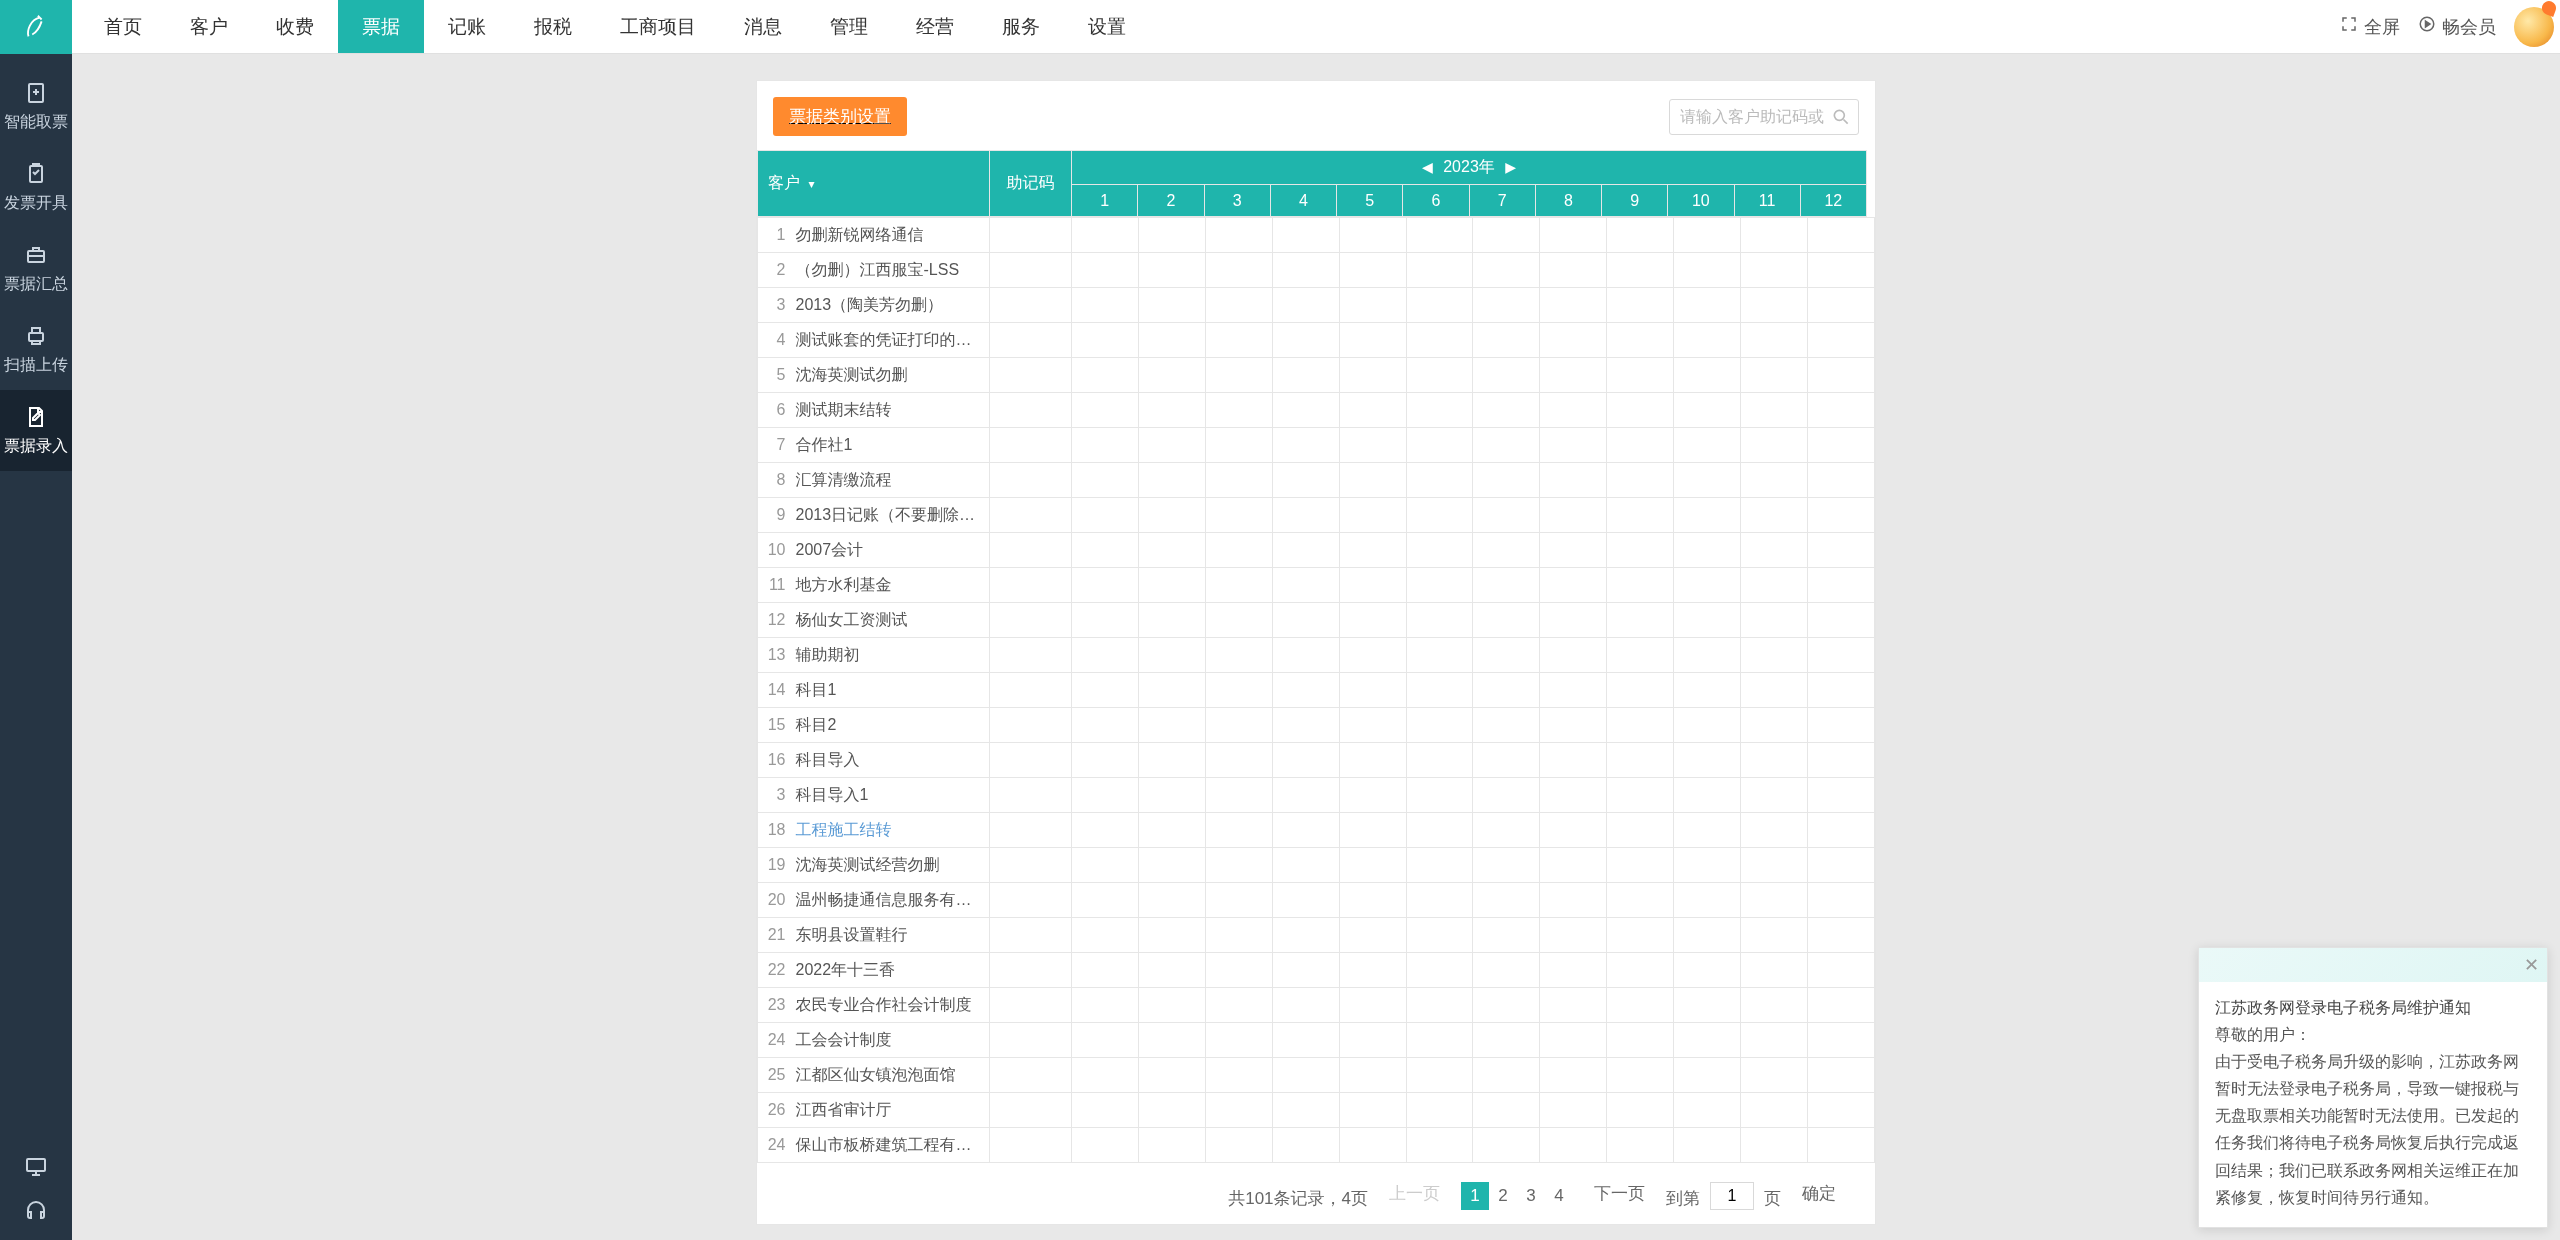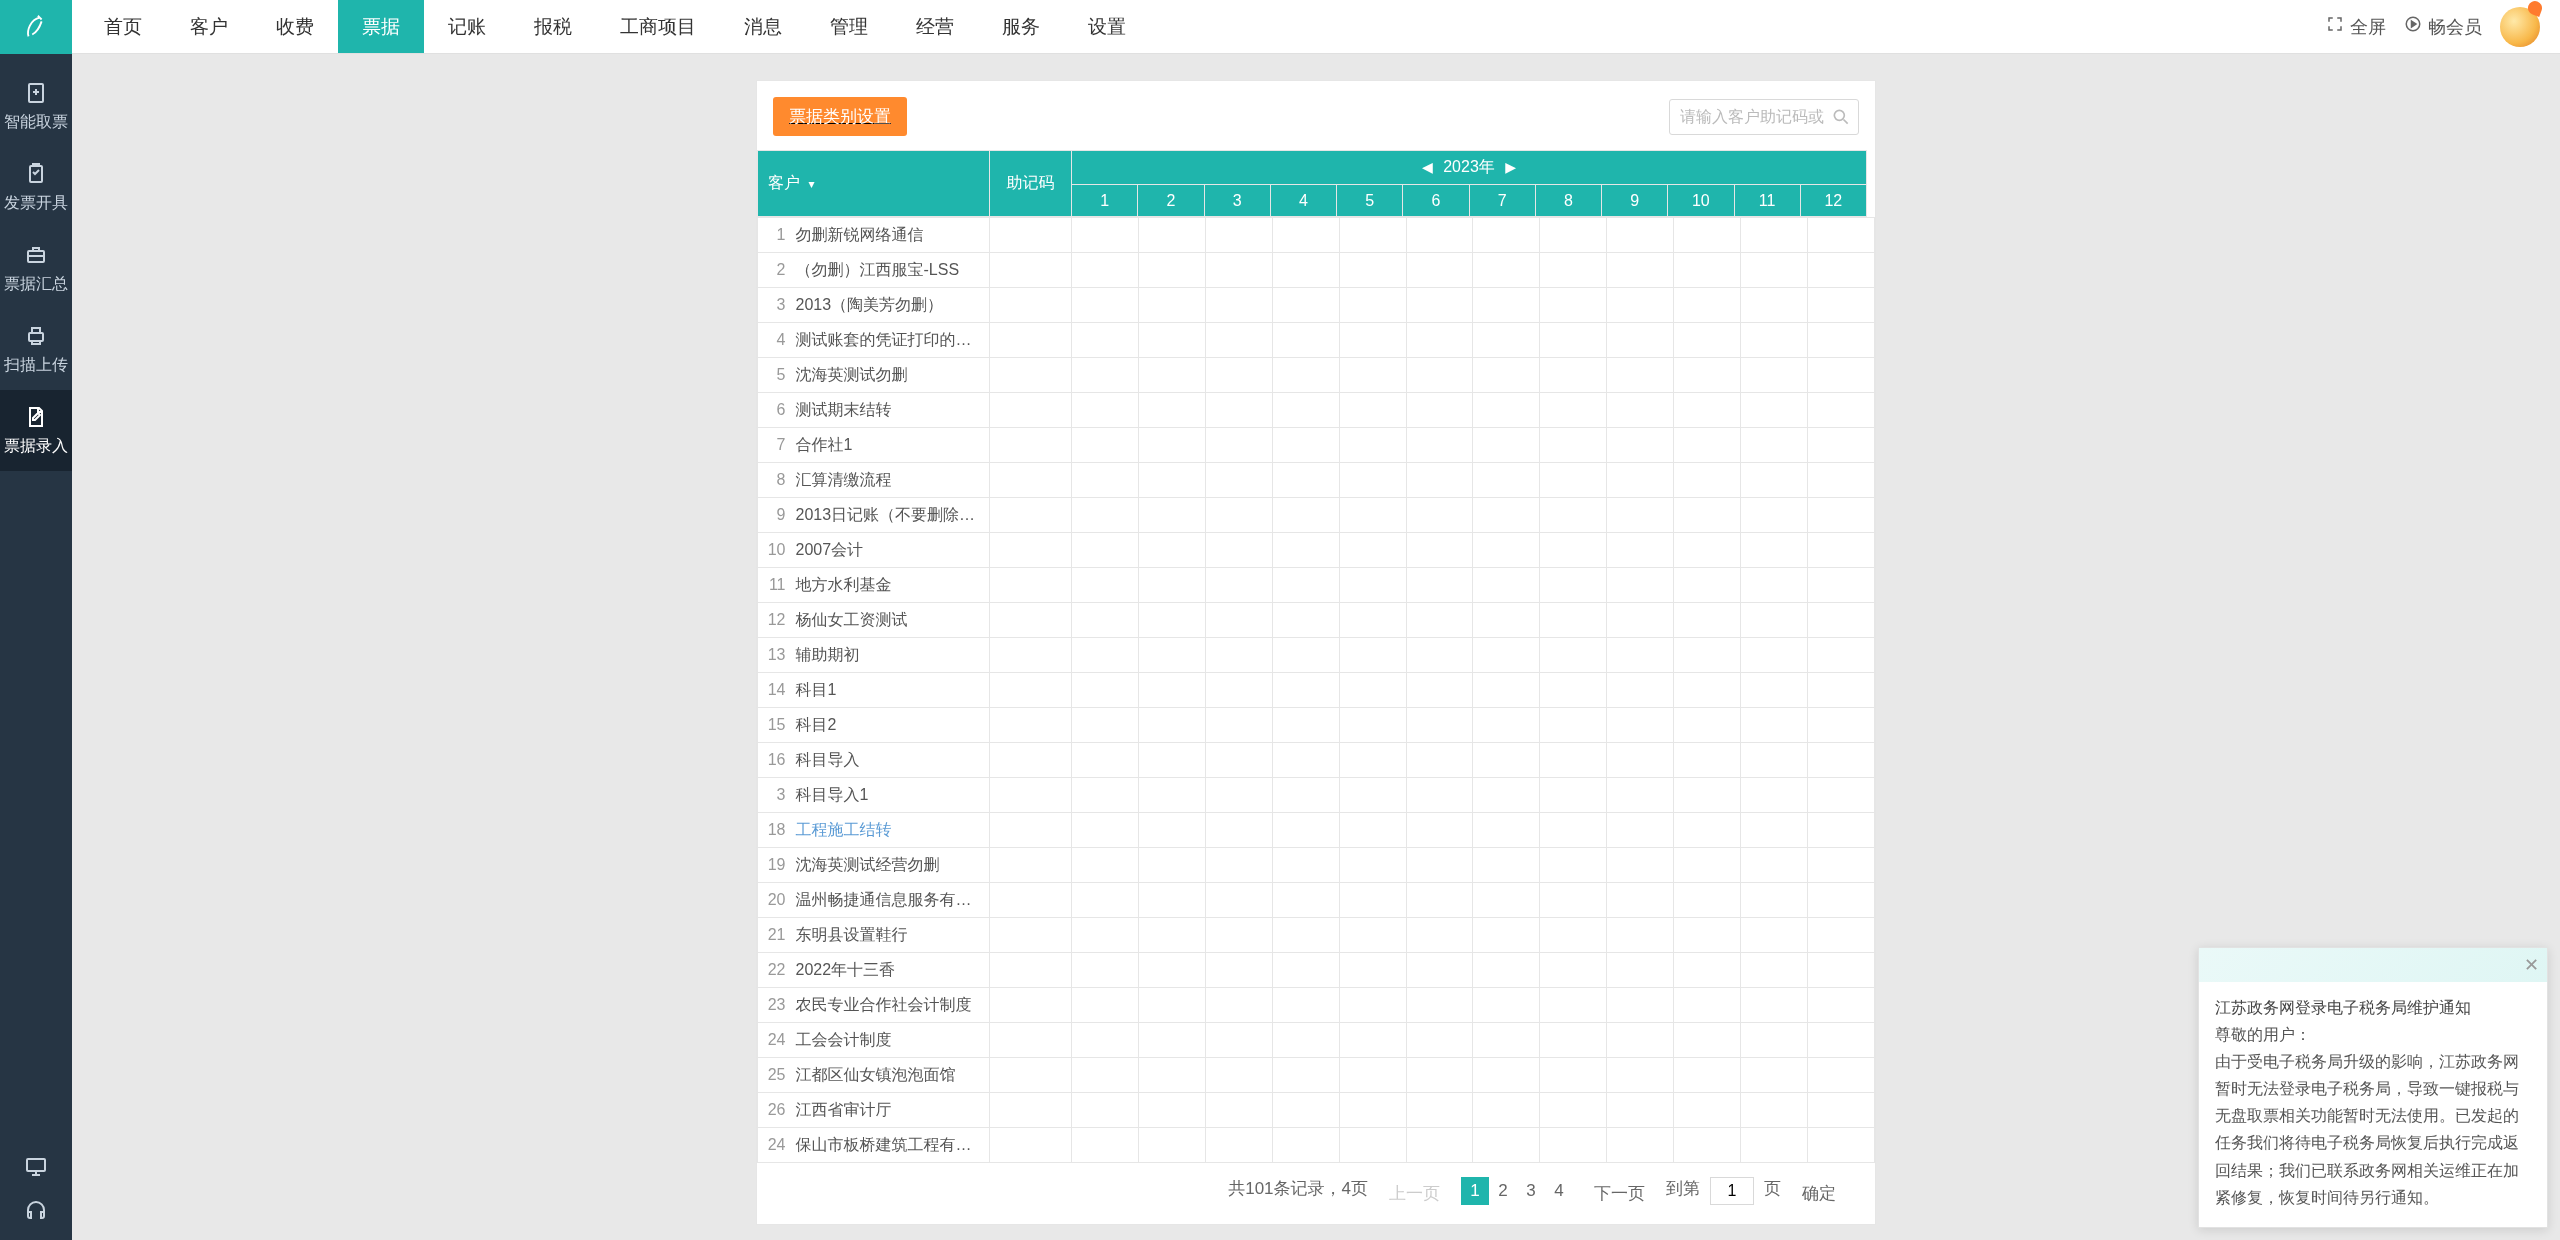--- a/index.html
+++ b/index.html
@@ -4,21 +4,21 @@
 <style>
 * { margin: 0; padding: 0; box-sizing: border-box; font-family: "Microsoft YaHei", Arial, sans-serif; }
 body { background: #e8e8e8; width: 2560px; height: 1240px; overflow: hidden; position: relative; }
 
 .top-bar { position: absolute; top: 0; left: 0; right: 0; height: 54px; background: #fff; display: flex; border-bottom: 1px solid #e0e0e0; z-index: 10; }
 .logo { width: 72px; height: 54px; background: #1fb5ac; display: flex; align-items: center; justify-content: center; }
 .logo svg { width: 30px; height: 30px; }
 .nav { display: flex; height: 100%; margin-left: 8px; }
 .nav-item { padding: 0 24px; display: flex; align-items: center; font-size: 19px; color: #333; cursor: pointer; }
 .nav-item.active { background: #1fb5ac; color: #fff; }
-.top-right { margin-left: auto; display: flex; align-items: center; padding-right: 20px; gap: 18px; font-size: 18px; color: #555; }
+.top-right { margin-left: auto; display: flex; align-items: center; padding-right: 6px; gap: 18px; font-size: 18px; color: #555; }
 .top-right .tr-item { display: flex; align-items: center; gap: 6px; cursor: pointer; }
 .avatar { width: 40px; height: 40px; border-radius: 50%; background: radial-gradient(circle at 35% 35%, #ffe9a8, #f8b84a 60%, #e07a1f); position: relative; }
 .avatar::after { content:""; position:absolute; top:-6px; right:-2px; width:14px; height:14px; background:#ff7b2e; border-radius:50% 50% 0 50%; transform:rotate(20deg); }
 
 .sidebar { position: absolute; top: 54px; left: 0; width: 72px; bottom: 0; background: #263544; display: flex; flex-direction: column; align-items: center; padding-top: 12px; z-index: 5; }
 .sb-item { width: 72px; padding: 14px 0; display: flex; flex-direction: column; align-items: center; color: #c9d4df; cursor: pointer; font-size: 16px; gap: 6px; text-align: center; }
 .sb-item.active { background: #182430; color: #fff; }
 .sb-icon { width: 26px; height: 26px; display: flex; align-items: center; justify-content: center; }
 .sb-bottom { margin-top: auto; width: 100%; padding-bottom: 16px; display:flex; flex-direction:column; align-items:center; gap:18px; }
 .sb-bottom .sb-icon { color:#c9d4df; cursor:pointer; }
@@ -46,21 +46,21 @@
 .tbl tbody td { height: 35px; padding: 0 8px; color: #555; white-space: nowrap; overflow: hidden; text-overflow: ellipsis; }
 .tbl tbody td.idx { width: 26px; text-align: right; color: #999; border-right: none; padding-right: 4px; }
 .tbl tbody td.name { border-left: none; padding-left: 6px; }
 .tbl tbody tr td.name a { color: #555; text-decoration: none; }
 .tbl tbody tr td.name a.link { color: #5b9bd5; }
 .tbody-wrap { max-height: 950px; overflow-y: scroll; display:block; }
 .tbody-wrap::-webkit-scrollbar { width: 10px; }
 .tbody-wrap::-webkit-scrollbar-thumb { background:#c9c9c9; border-radius:5px; }
 .tbody-wrap table { width: 100%; border-collapse: collapse; table-layout: fixed; }
 
-.pager { display: flex; align-items: flex-start; justify-content: flex-end; gap: 10px; padding: 14px 28px 0; font-size: 17px; color: #666; }
+.pager { display: flex; align-items: flex-end; justify-content: flex-end; gap: 10px; padding: 14px 28px 0; font-size: 17px; color: #666; }
 .pager .pg-btn { padding: 4px 10px; border: 1px solid transparent; cursor: pointer; color: #666; }
 .pager .pg-btn.disabled { color: #ccc; cursor: default; }
 .pager .pg-num { width: 28px; height: 28px; display: inline-flex; align-items: center; justify-content: center; cursor: pointer; }
 .pager .pg-num.active { background: #1fb5ac; color: #fff; }
 .pager input { width: 44px; height: 28px; border: 1px solid #d9d9d9; text-align: center; font-size: 16px; }
 
 .notice { position: absolute; right: 12px; bottom: 12px; width: 350px; background: #fff; border: 1px solid #e2e2e2; box-shadow: 0 2px 10px rgba(0,0,0,.12); font-size: 16px; color: #555; z-index: 50; }
 .notice .n-head { height: 34px; background: linear-gradient(135deg,#eaf9f8,#dff6f4); position: relative; }
 .notice .n-close { position: absolute; right: 8px; top: 6px; cursor: pointer; color: #999; font-size: 18px; }
 .notice .n-body { padding: 12px 16px 16px; line-height: 1.7; word-break: break-all; }

